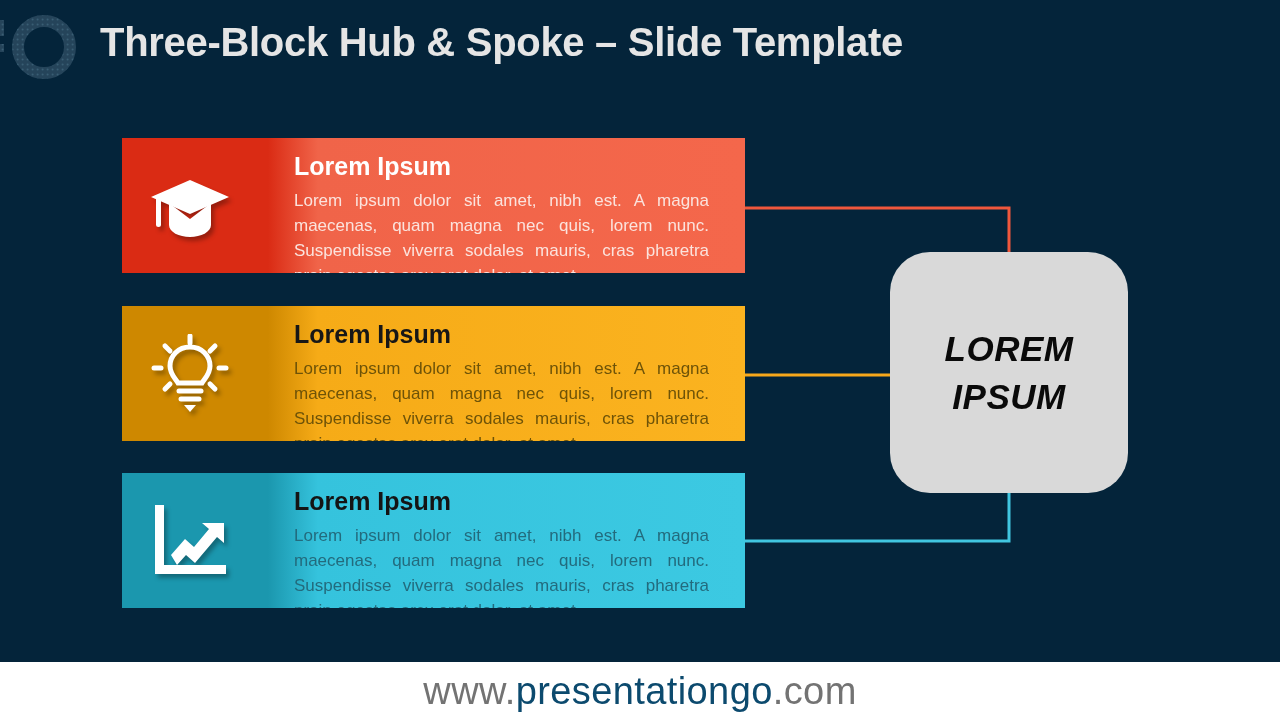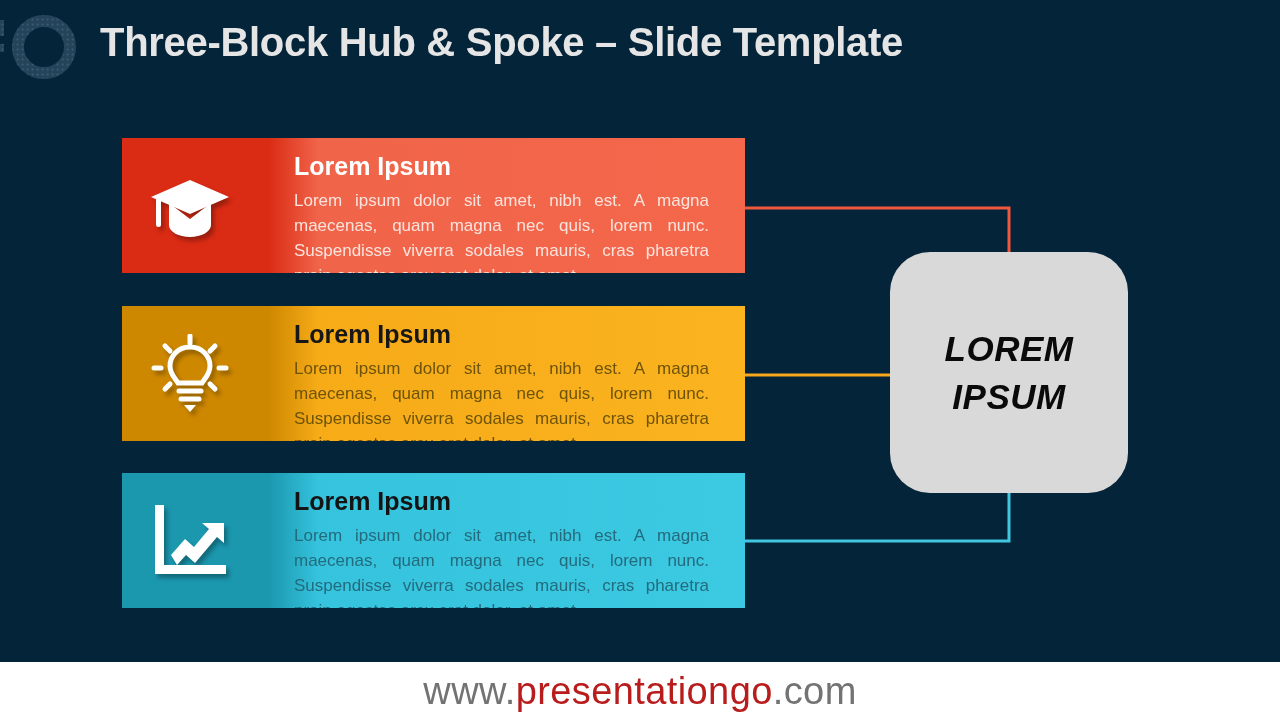--- a/index.html
+++ b/index.html
@@ -144,21 +144,21 @@
     align-items:center;
     justify-content:center;
   }
   #footer-url {
     font-size:38px;
     font-weight:300;
     letter-spacing:.4px;
     white-space:nowrap;
   }
   .url-dim    { color:#737373; }
-  .url-strong { color:#b91c1c; font-weight:400; }
+  .url-strong { color:#0c4a6e; font-weight:400; }
 </style>
 </head>
 <body>
 
 <div id="slide">
 
   <div id="watermark">
     <svg viewBox="0 0 120 78">
       <defs>
         <pattern id="dots" width="5" height="5" patternUnits="userSpaceOnUse">

